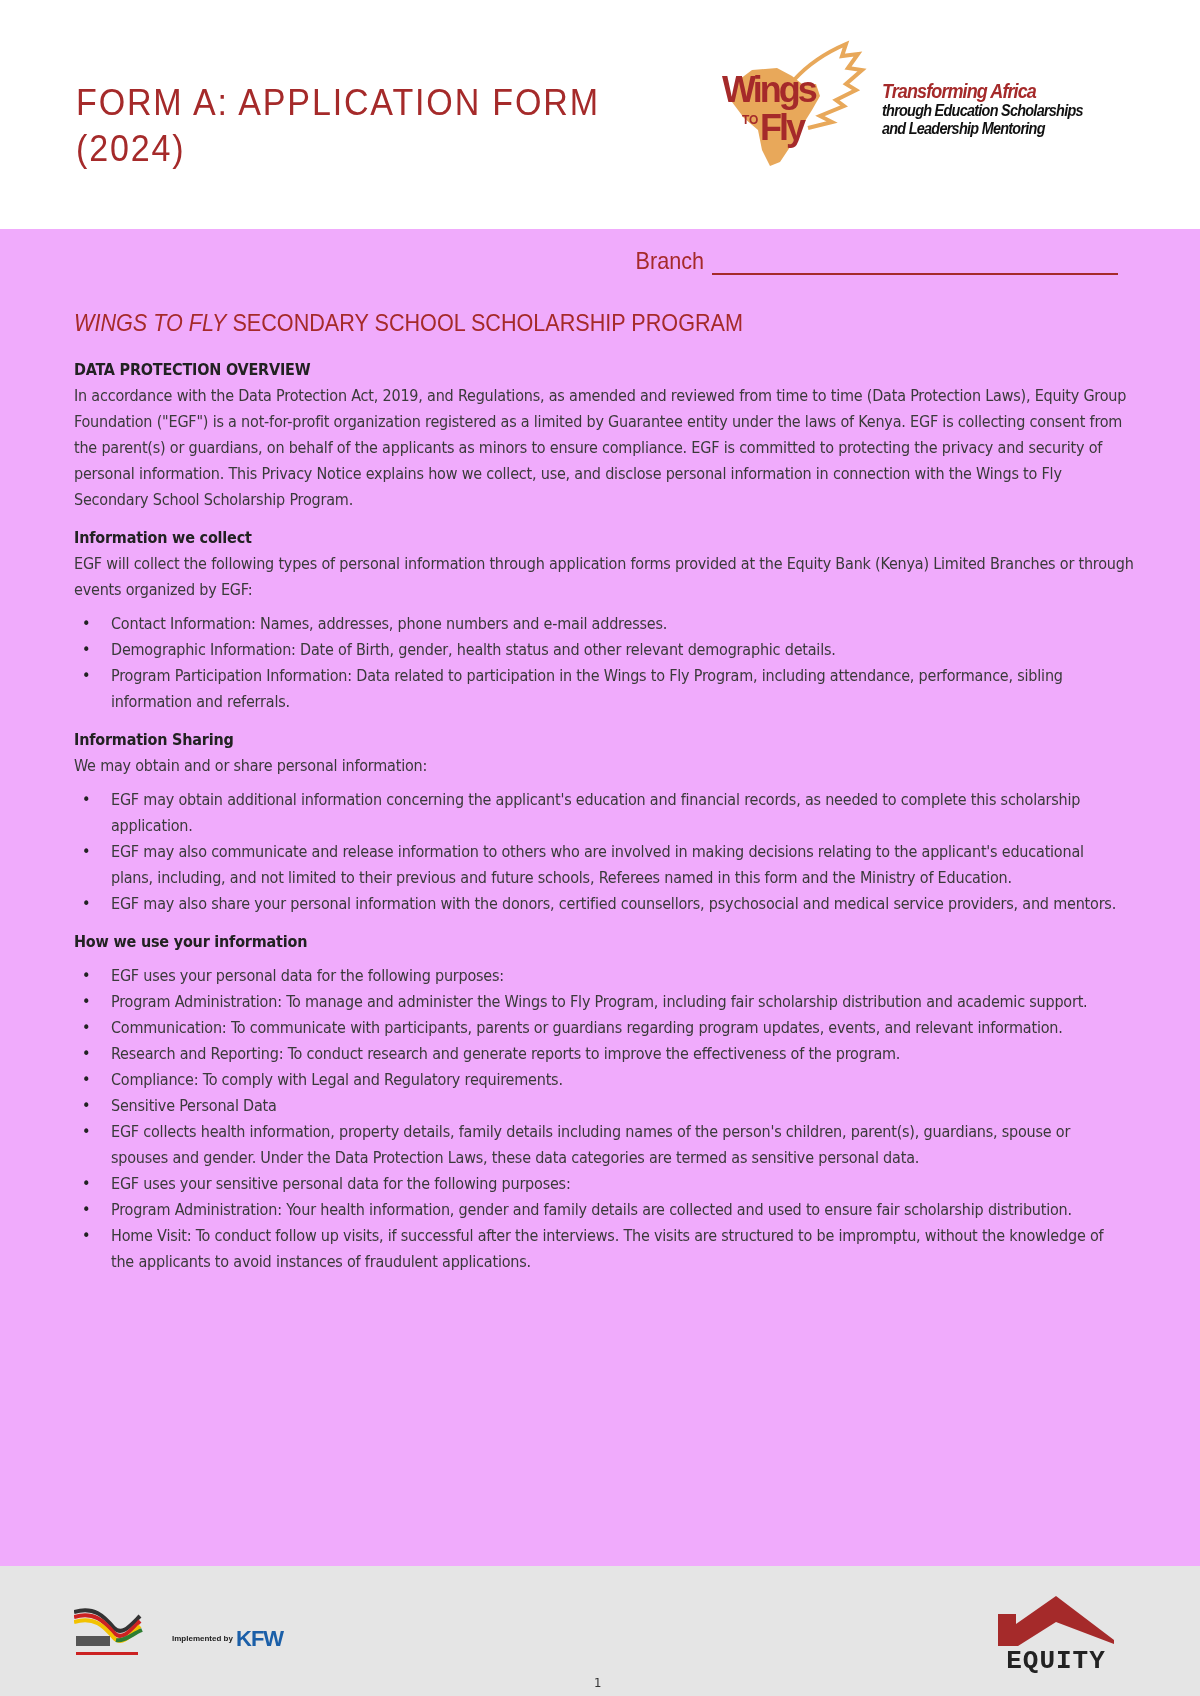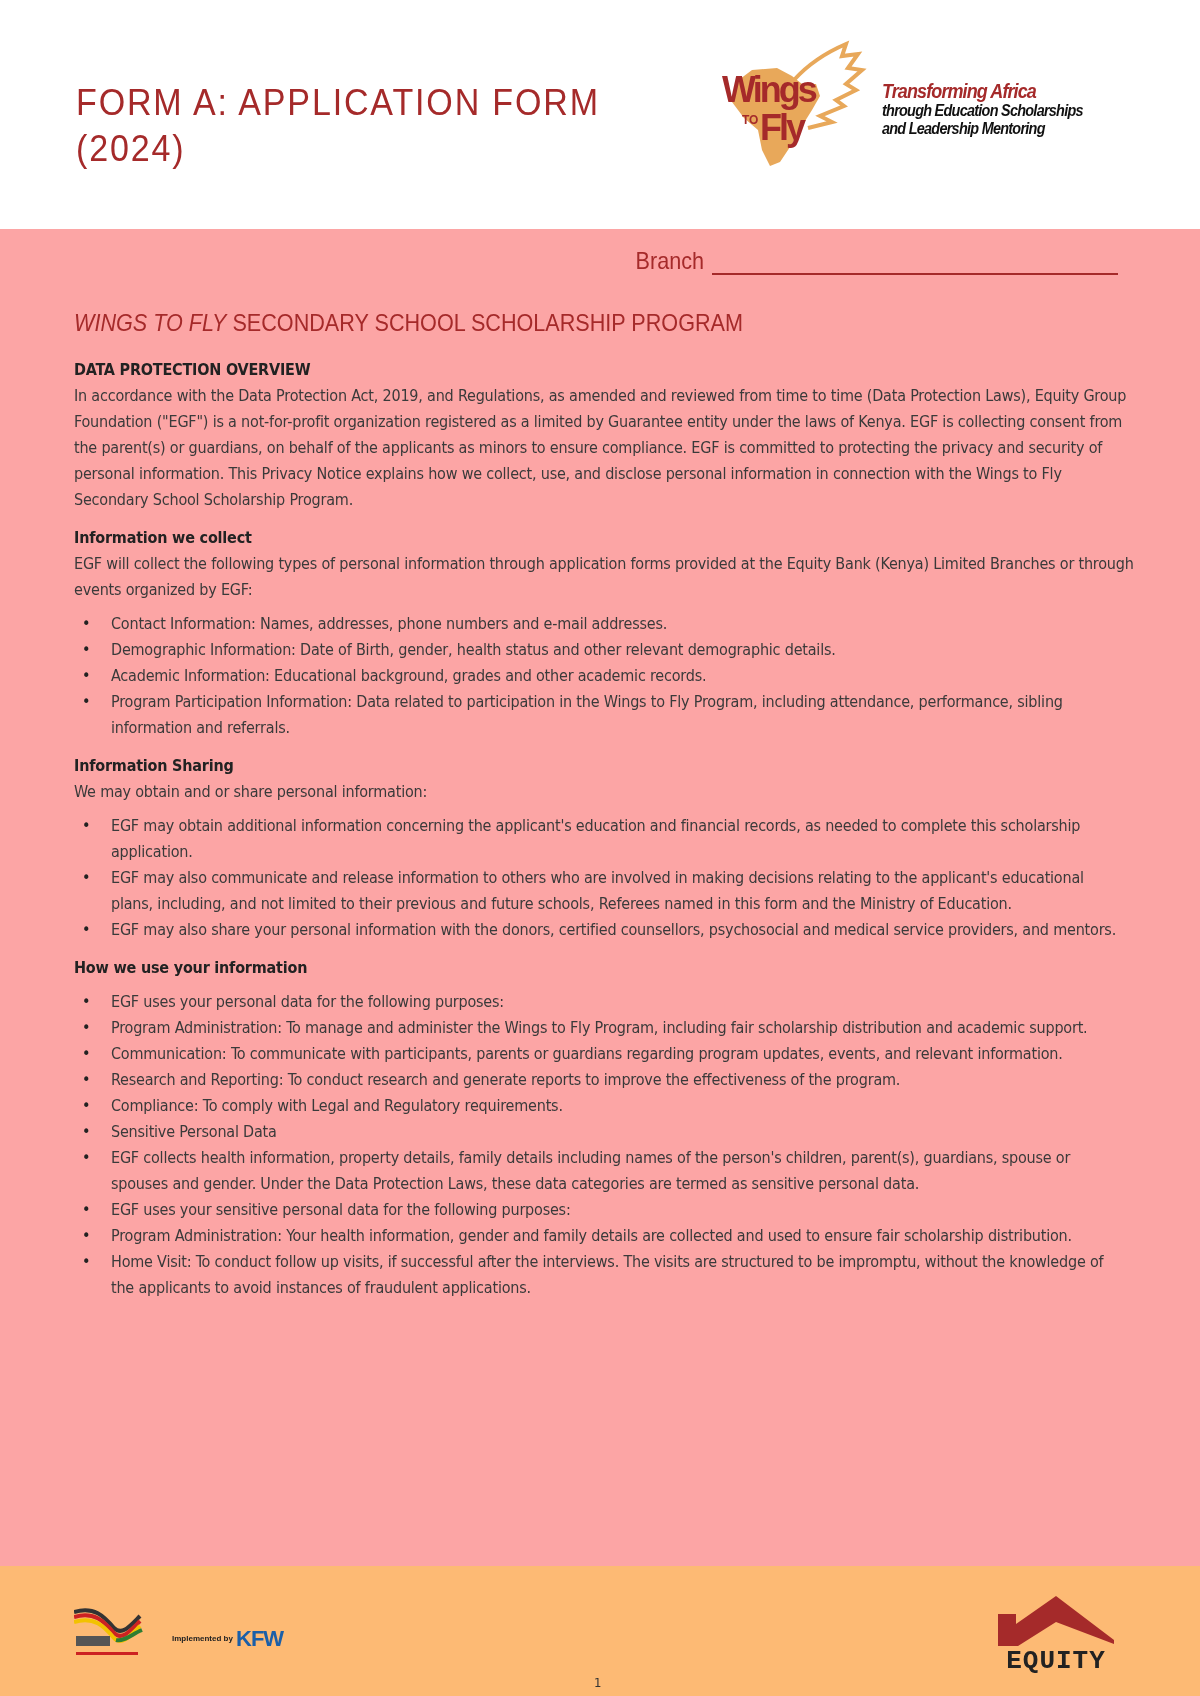--- a/index.html
+++ b/index.html
@@ -16,41 +16,41 @@
     font-size: 37px; line-height: 46px; letter-spacing: 2px;
     color: #a52a2a; font-weight: normal;
     transform: scaleX(0.92); transform-origin: left top;
   }
   .logo-wrap { position: absolute; left: 722px; top: 22px; width: 440px; height: 135px; }
   .logo-mark { position: absolute; left: 0; top: 0; width: 150px; height: 135px; }
   .tagline { position: absolute; left: 160px; top: 40px; font-family: "Liberation Sans", sans-serif; font-style: italic; font-weight: bold; transform: scaleX(0.9); transform-origin: left top; }
   .tagline .t1 { color: #a52a2a; font-size: 20px; letter-spacing: -1px; line-height: 22px; }
   .tagline .t2 { color: #111; font-size: 16px; letter-spacing: -0.8px; line-height: 18px; }
 
-  .main { position: absolute; left: 0; top: 229px; width: 1200px; height: 1337px; background: #fca5a5; }
+  .main { position: absolute; left: 0; top: 229px; width: 1200px; height: 1337px; background: #f0abfc; }
   .branch { position: absolute; left: 628px; top: 18px; display: flex; align-items: flex-end; }
   .branch-label { font-family: "Liberation Sans", sans-serif; font-size: 24px; color: #a52a2a; transform: scaleX(0.9); transform-origin: right bottom; margin-right: 8px; }
   .branch-input { width: 406px; height: 26px; border: none; border-bottom: 2px solid #a52a2a; background: transparent; outline: none; padding: 0; }
 
   .program-title {
     position: absolute; left: 74px; top: 80px;
     font-family: "Liberation Sans", sans-serif; font-size: 24px; color: #a52a2a;
     transform: scaleX(0.9); transform-origin: left top; white-space: nowrap;
   }
   .program-title .italic { font-style: italic; }
 
   .content { position: absolute; left: 74px; top: 128px; width: 1060px; }
   .body-text { font-size: 16px; line-height: 26px; color: #3a3a3a; letter-spacing: -0.2px; }
   .heading { font-size: 16px; line-height: 26px; font-weight: bold; color: #222; letter-spacing: -0.2px; }
   .section { margin-bottom: 12px; }
   ul.bullets { list-style: none; margin: 8px; padding: 0; }
   ul.bullets li { position: relative; padding-left: 29px; font-size: 16px; line-height: 26px; color: #3a3a3a; letter-spacing: -0.2px; }
   ul.bullets li::before { content: "•"; position: absolute; left: 0; top: 0; color: #222; }
 
-  .footer { position: absolute; left: 0; top: 1566px; width: 1200px; height: 130px; background: #fdba74; }
+  .footer { position: absolute; left: 0; top: 1566px; width: 1200px; height: 130px; background: #e5e5e5; }
   .partner-logo { position: absolute; left: 74px; top: 40px; width: 70px; height: 52px; }
   .impl-text { position: absolute; left: 172px; top: 68px; font-size: 8px; font-weight: bold; color: #222; font-family: "Liberation Sans", sans-serif; }
   .kfw-logo { position: absolute; left: 236px; top: 60px; font-family: "Liberation Sans", sans-serif; font-weight: bold; font-size: 22px; color: #1b5fa8; letter-spacing: -1px; }
   .equity-logo { position: absolute; left: 998px; top: 30px; width: 116px; height: 80px; }
   .equity-text { position: absolute; left: 0; top: 50px; width: 116px; text-align: center; font-family: Liberation Mono, monospace; font-weight: bold; font-size: 26px; color: #222; letter-spacing: 1px; }
   .page-number { position: absolute; left: 594px; top: 109px; font-size: 13px; color: #333; }
 </style>
 </head>
 <body>
 
@@ -91,21 +91,20 @@
       <div class="heading">DATA PROTECTION OVERVIEW</div>
       <div class="body-text">In accordance with the Data Protection Act, 2019, and Regulations, as amended and reviewed from time to time (Data Protection Laws), Equity Group Foundation ("EGF") is a not-for-profit organization registered as a limited by Guarantee entity under the laws of Kenya. EGF is collecting consent from the parent(s) or guardians, on behalf of the applicants as minors to ensure compliance. EGF is committed to protecting the privacy and security of personal information. This Privacy Notice explains how we collect, use, and disclose personal information in connection with the Wings to Fly Secondary School Scholarship Program.</div>
     </div>
 
     <div class="section">
       <div class="heading">Information we collect</div>
       <div class="body-text">EGF will collect the following types of personal information through application forms provided at the Equity Bank (Kenya) Limited Branches or through events organized by EGF:</div>
       <ul class="bullets">
         <li>Contact Information: Names, addresses, phone numbers and e-mail addresses.</li>
         <li>Demographic Information: Date of Birth, gender, health status and other relevant demographic details.</li>
-        <li>Academic Information: Educational background, grades and other academic records.</li>
         <li>Program Participation Information: Data related to participation in the Wings to Fly Program, including attendance, performance, sibling information and referrals.</li>
       </ul>
     </div>
 
     <div class="section">
       <div class="heading">Information Sharing</div>
       <div class="body-text">We may obtain and or share personal information:</div>
       <ul class="bullets">
         <li>EGF may obtain additional information concerning the applicant's education and financial records, as needed to complete this scholarship application.</li>
         <li>EGF may also communicate and release information to others who are involved in making decisions relating to the applicant's educational plans, including, and not limited to their previous and future schools, Referees named in this form and the Ministry of Education.</li>

